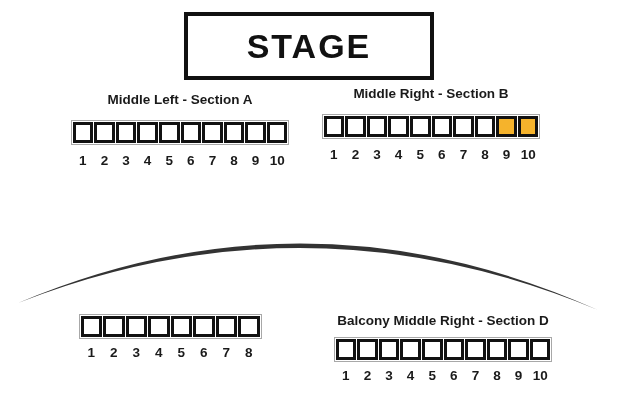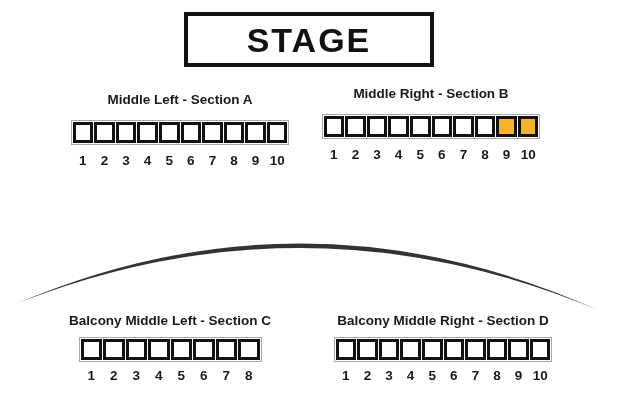--- a/index.html
+++ b/index.html
@@ -13,21 +13,21 @@
     --text: #1a1a1a;
     --seat-border: #111111;
     --seat-available: #ffffff;
     --seat-selected: #f5b32c;
     --row-outline: #a8a8a8;
     --curve: #333333;
   }
   .stage {
     position: absolute;
     left: 184px; top: 12px;
-    width: 250px; height: 55px;
+    width: 250px; height: 68px;
     box-sizing: border-box;
     border: 4px solid #111;
     background: #fff;
     display: flex; align-items: center; justify-content: center;
   }
   .stage-label {
     font-size: 34px;
     font-weight: bold;
     letter-spacing: 2px;
     color: #111;
@@ -155,21 +155,20 @@
         <div class="num">9</div>
         <div class="num">10</div>
       </div>
   </section>
 
   <svg class="balcony-curve" viewBox="0 0 620 411" xmlns="http://www.w3.org/2000/svg">
     <path d="M 18 303 Q 308 180.5 598 310 Q 308 189.5 18 303 Z"></path>
   </svg>
 
   <section class="sec sec-c">
-    <div class="sec-label">Balcony Middle Left - Section C</div>
     <div class="seat-row">
         <div class="seat"></div>
         <div class="seat"></div>
         <div class="seat"></div>
         <div class="seat"></div>
         <div class="seat"></div>
         <div class="seat"></div>
         <div class="seat"></div>
         <div class="seat"></div>
       </div>

